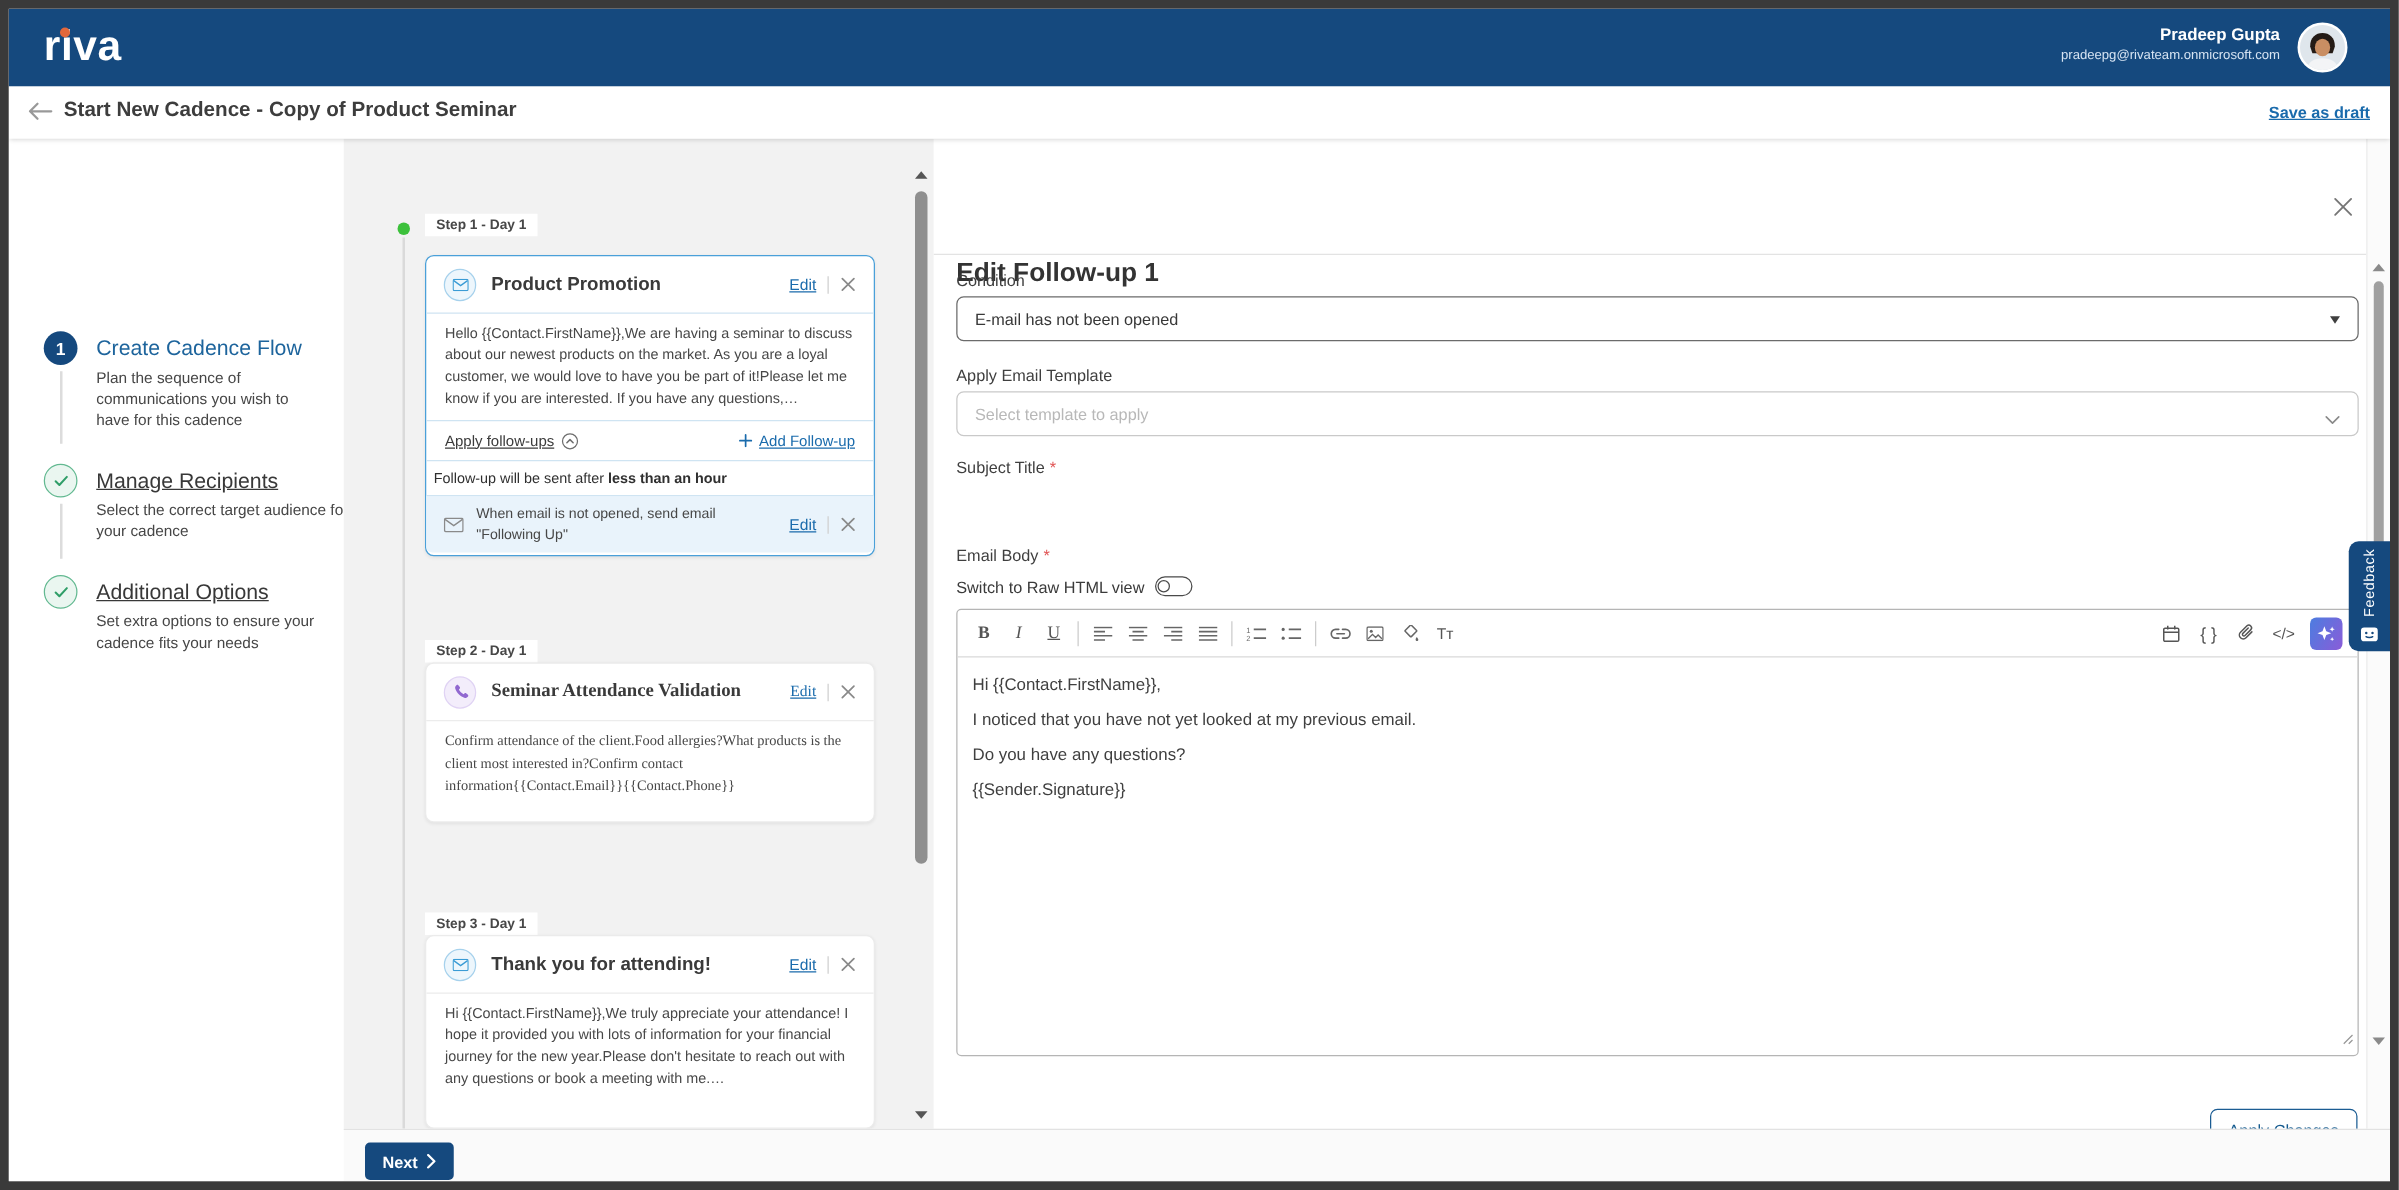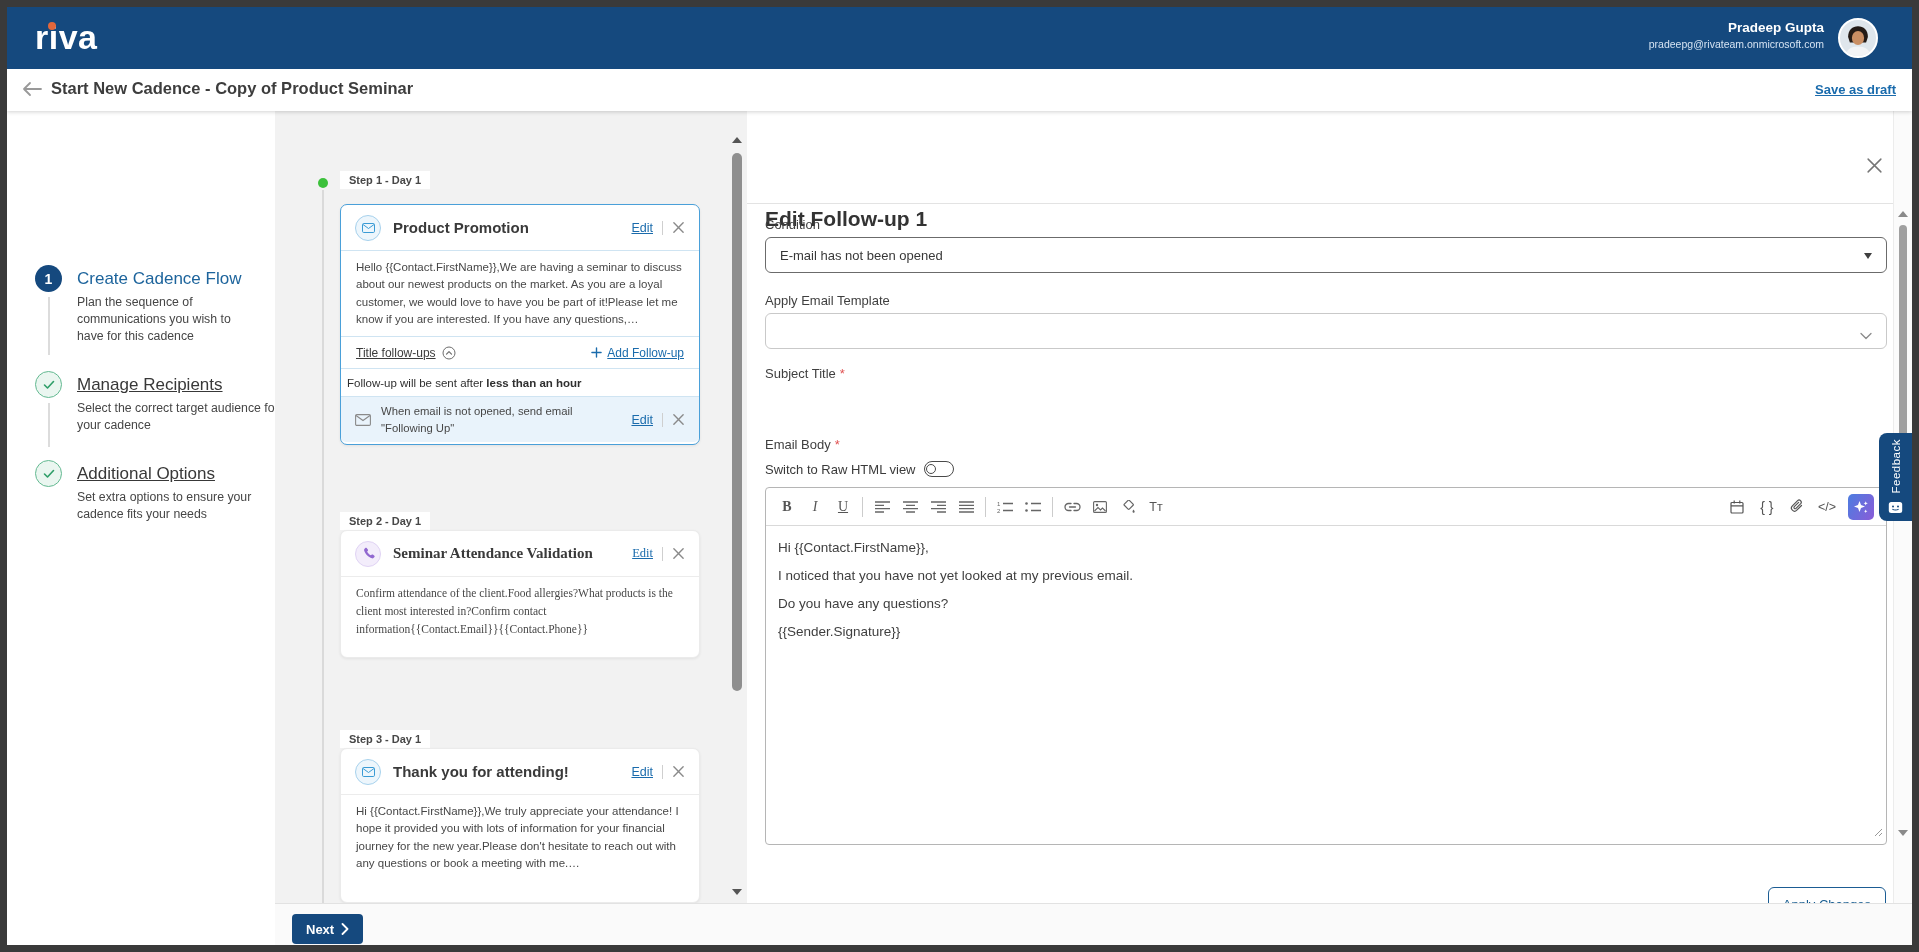--- a/index.html
+++ b/index.html
@@ -219,21 +219,21 @@
         <span class="xbtn">
           <svg width="13" height="13" viewBox="0 0 14 14">
               <path d="M2 2l10 10M12 2L2 12" stroke="#8a8a8a" stroke-width="1.5" stroke-linecap="round"></path>
             </svg>
         </span>
       </span>
     </div>
     <div class="card-body">Hello {{Contact.FirstName}},We are having a seminar to discuss about our newest products on the market. As you are a loyal customer, we would love to have you be part of it!Please let me know if you are interested. If you have any questions,…</div>
     <div class="card-footer">
       <span class="hide-fu">
-        <a>Title follow-ups</a>
+        <a>Apply follow-ups</a>
         <svg width="14" height="14" viewBox="0 0 14 14">
             <circle cx="7" cy="7" r="6" fill="none" stroke="#6d6d6d"></circle>
             <path d="M4.5 8.2L7 5.7l2.5 2.5" fill="none" stroke="#6d6d6d" stroke-width="1.2" stroke-linecap="round" stroke-linejoin="round"></path>
           </svg>
       </span>
       <span class="add-fu">
         <svg width="11" height="11" viewBox="0 0 12 12">
             <path d="M6 1v10M1 6h10" stroke="#1A6BAC" stroke-width="1.5" stroke-linecap="round"></path>
           </svg>
         <a>Add Follow-up</a>
@@ -321,20 +321,21 @@
     <div class="panel-div"></div>
 
     <div class="flabel lab-cond">Condition</div>
     <div class="field cond">
       <span>E-mail has not been opened</span>
       <span class="caret-down"></span>
     </div>
 
     <div class="flabel lab-tmpl">Apply Email Template</div>
     <div class="field tmpl">
+      <input placeholder="Select template to apply" style="">
       <span class="chev">
         <svg width="12" height="8" viewBox="0 0 12 8">
             <path d="M1 1.5l5 5 5-5" fill="none" stroke="#8a8a8a" stroke-width="1.3" stroke-linecap="round" stroke-linejoin="round"></path>
           </svg>
       </span>
     </div>
 
     <div class="flabel lab-subj"><span>Subject Title</span><span class="req">*</span></div>
 
     <div class="flabel lab-body"><span>Email Body</span><span class="req">*</span></div>

